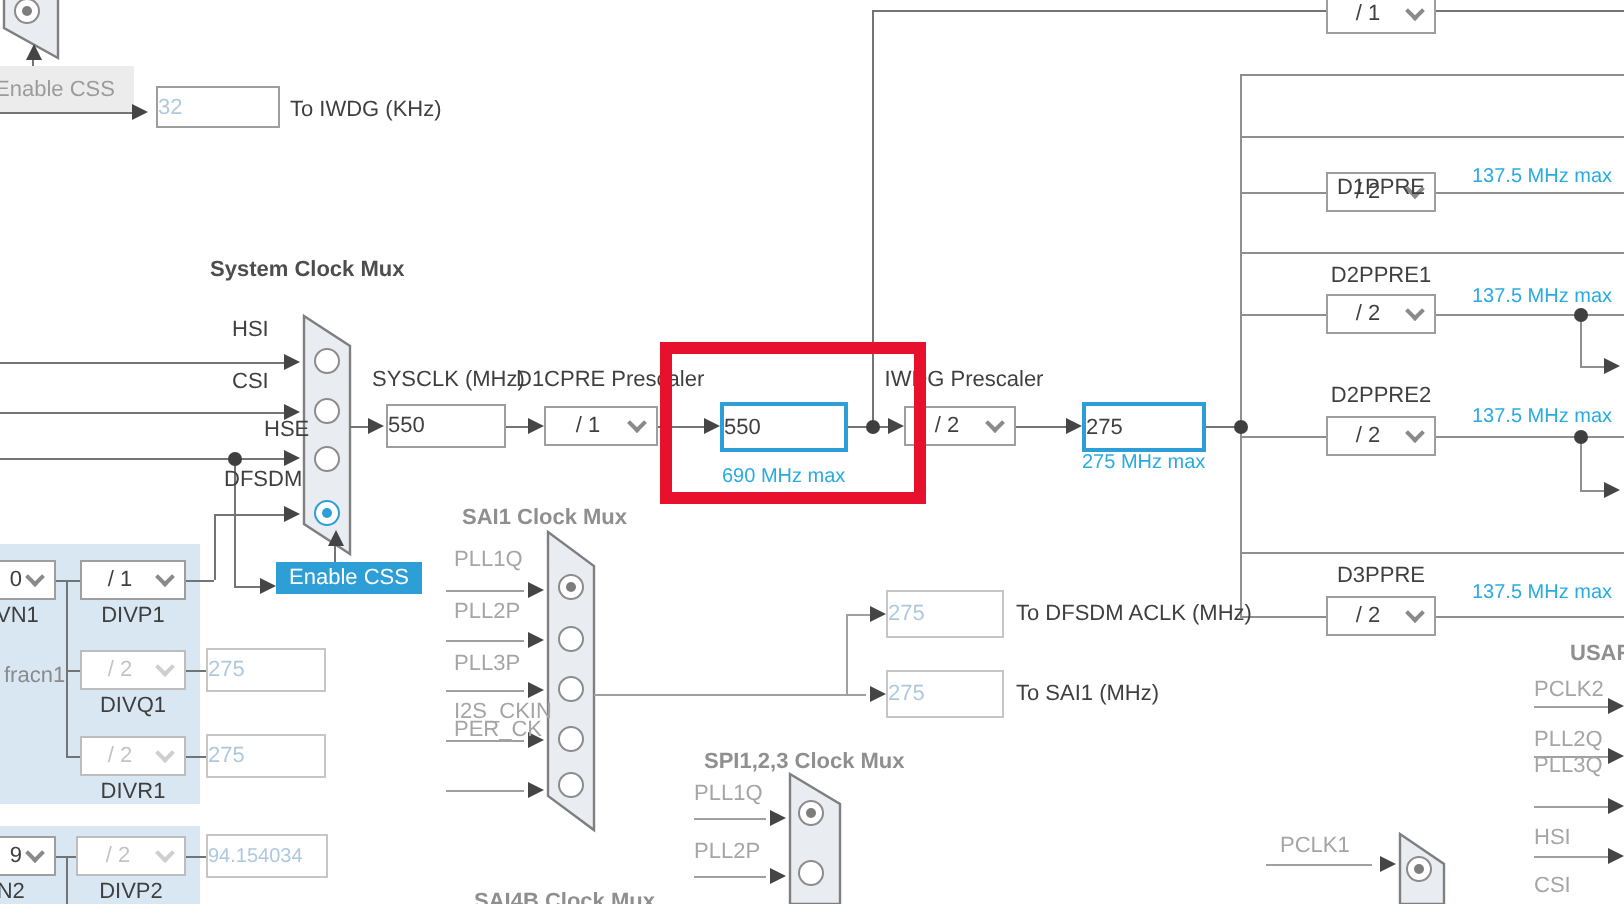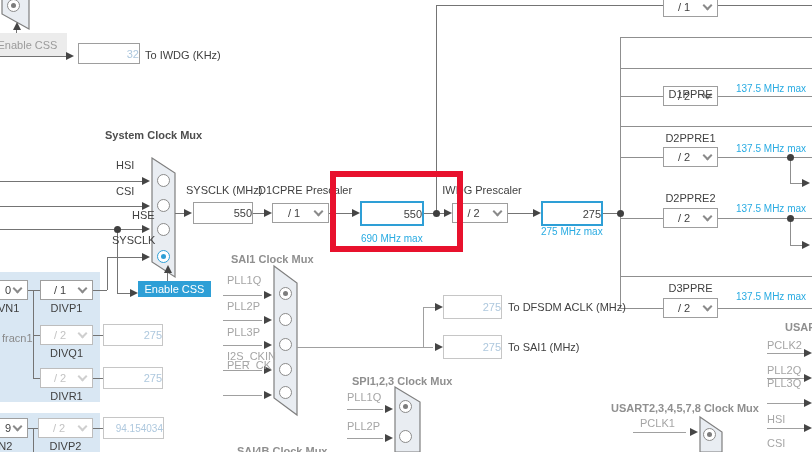--- a/index.html
+++ b/index.html
@@ -7,21 +7,21 @@
   #canvas{position:relative;width:812px;height:452px;overflow:hidden;background:#fff;
           font-family:"Liberation Sans", sans-serif;font-size:11px;color:#3f3f3f;}
   .lbl{position:absolute;white-space:nowrap;color:#3f3f3f;z-index:3;line-height:12px;}
   .lbl.c{text-align:center;}
   .lbl.bold{font-weight:bold;color:#4d4d4d;}
   .lbl.gbold{font-weight:bold;color:#8f8f8f;}
   .lbl.gray{color:#a5a5a5;}
   .lbl.mid{color:#8a8a8a;}
   .maxt{position:absolute;white-space:nowrap;color:#29abe2;font-size:10px;z-index:3;}
   .box{position:absolute;background:#fff;border:1px solid #9e9e9e;display:flex;align-items:center;
-       justify-content:flex-end;z-index:2;}
+       justify-content:flex-start;z-index:2;}
   .box.blue{border:2px solid #2e9fd6;}
   .box.dim{border:1px solid #c6c6c6;color:#aec8de;}
   .box.dimval{color:#aec8de;}
   .dd{position:absolute;background:#fff;border:1px solid #9e9e9e;height:20px;display:flex;
       align-items:center;z-index:2;}
   .dd .dd-val{flex:1;text-align:center;color:#3f3f3f;}
   .dd .chev{width:7px;height:7px;border-right:2px solid #8a8a8a;border-bottom:2px solid #8a8a8a;
             transform:rotate(45deg);margin-right:6px;margin-top:-3px;flex:0 0 auto;}
   .dd.dim{border-color:#bdbdbd;}
   .dd.dim .dd-val{color:#c3c3c3;}
@@ -66,21 +66,21 @@
 
   <div class="box dimval" style="left:78px;top:43px;width:62px;height:21px">
     <span>32</span>
   </div>
   <span class="lbl" style="left:145px;top:49px">To IWDG (KHz)</span>
 
   <span class="lbl bold" style="left:105px;top:129px">System Clock Mux</span>
   <span class="lbl" style="left:116px;top:159px">HSI</span>
   <span class="lbl" style="left:116px;top:185px">CSI</span>
   <span class="lbl" style="left:132px;top:209px">HSE</span>
-  <span class="lbl" style="left:112px;top:234px">SYSCLK</span>
+  <span class="lbl" style="left:112px;top:234px">DFSDM</span>
   <svg class="muxsvg" style="left:150px;top:156px" width="28" height="125" viewBox="0 0 28 125">
     <polygon points="2,2 25,17 25,121 2,106" fill="#e9edf2" stroke="#7f7f7f" stroke-width="1.2"></polygon>
   </svg>
   <span class="radio" style="left:157px;top:174px"></span>
   <span class="radio" style="left:157px;top:199px"></span>
   <span class="radio" style="left:157px;top:223px"></span>
   <span class="radio selb" style="left:157px;top:250px"></span>
   <div class="btn-blue" style="left:138px;top:281px;width:73px;height:16px">
     <span>Enable CSS</span>
   </div>
@@ -218,21 +218,20 @@
   <span class="lbl gray" style="left:347px;top:391px">PLL1Q</span>
   <span class="lbl gray" style="left:347px;top:420px">PLL2P</span>
   <svg class="muxsvg" style="left:393px;top:385px" width="29" height="67" viewBox="0 0 29 67">
     <polygon points="2,2 27,17 27,67 2,67" fill="#e9edf2" stroke="#7f7f7f" stroke-width="1.2"></polygon>
   </svg>
   <span class="radio selg" style="left:399px;top:400px"></span>
   <span class="radio" style="left:399px;top:430px"></span>
 
   <span class="lbl gbold" style="left:237px;top:445px">SAI4B Clock Mux</span>
 
-  <span class="lbl gbold" style="left:611px;top:402px">USART2,3,4,5,7,8 Clock Mux</span>
   <span class="lbl gray" style="left:640px;top:417px">PCLK1</span>
   <svg class="muxsvg" style="left:698px;top:415px" width="26" height="37" viewBox="0 0 26 37">
     <polygon points="2,2 24,17 24,37 2,37" fill="#e9edf2" stroke="#7f7f7f" stroke-width="1.2"></polygon>
   </svg>
   <span class="radio selg" style="left:703px;top:428px"></span>
 
   <span class="lbl gbold" style="left:785px;top:321px">USART1,</span>
   <span class="lbl gray" style="left:767px;top:339px">PCLK2</span>
   <span class="lbl gray" style="left:767px;top:364px">PLL2Q</span>
   <span class="lbl gray" style="left:767px;top:377px">PLL3Q</span>

